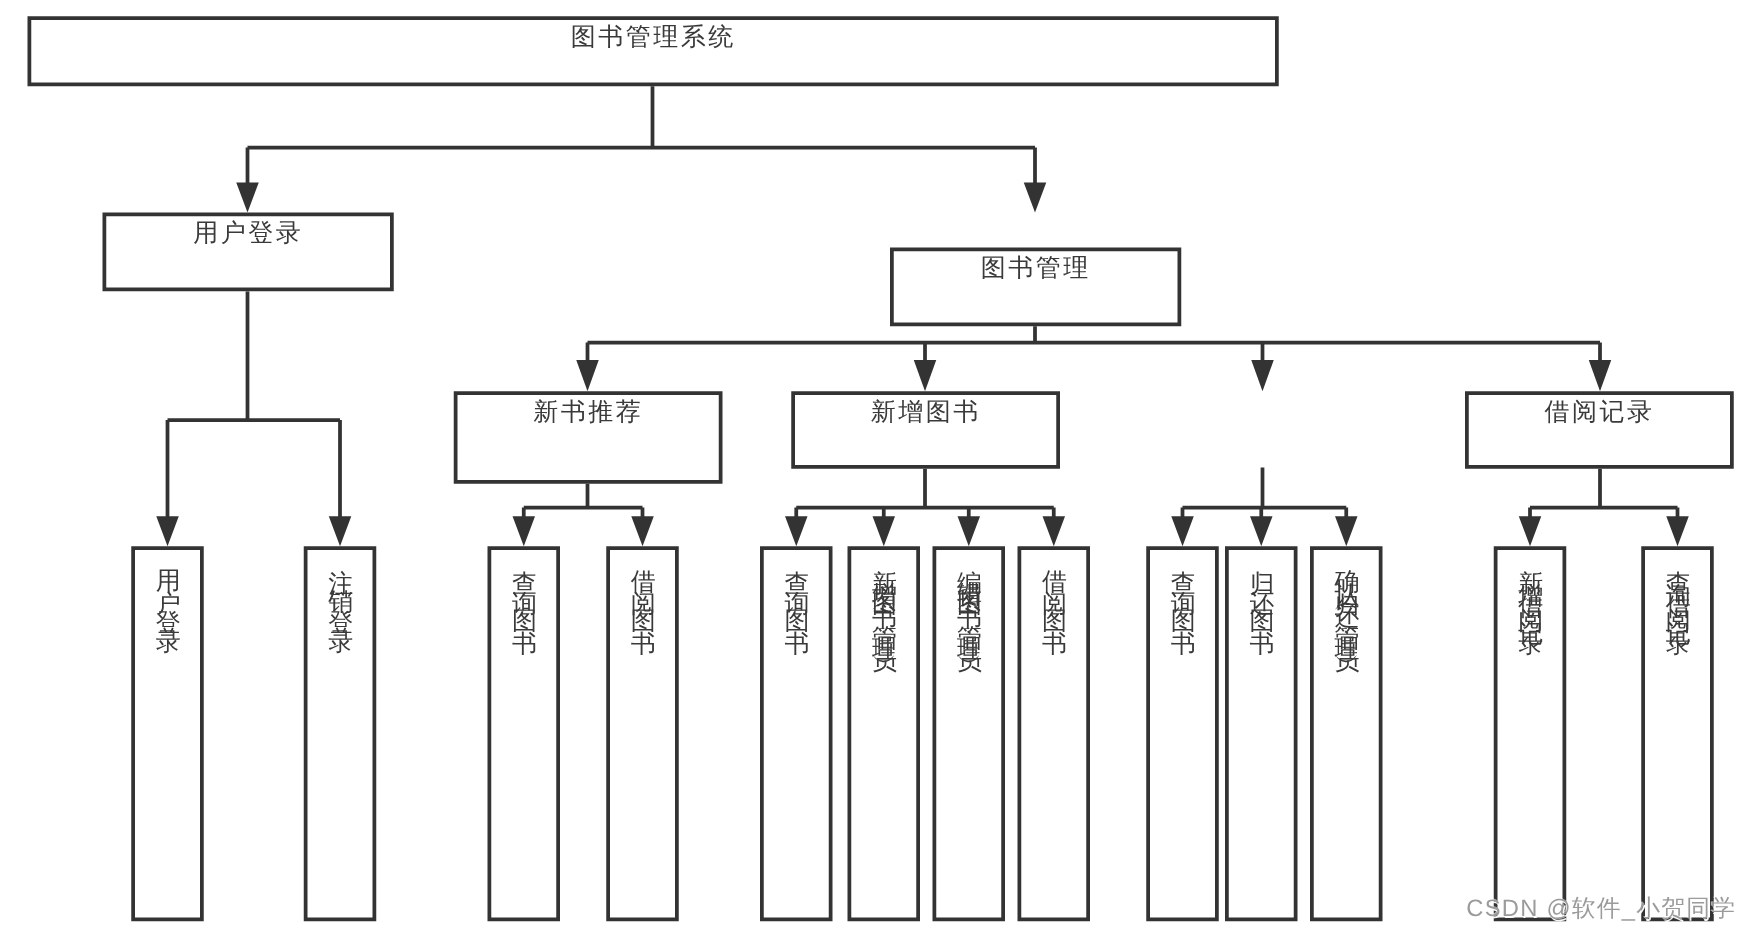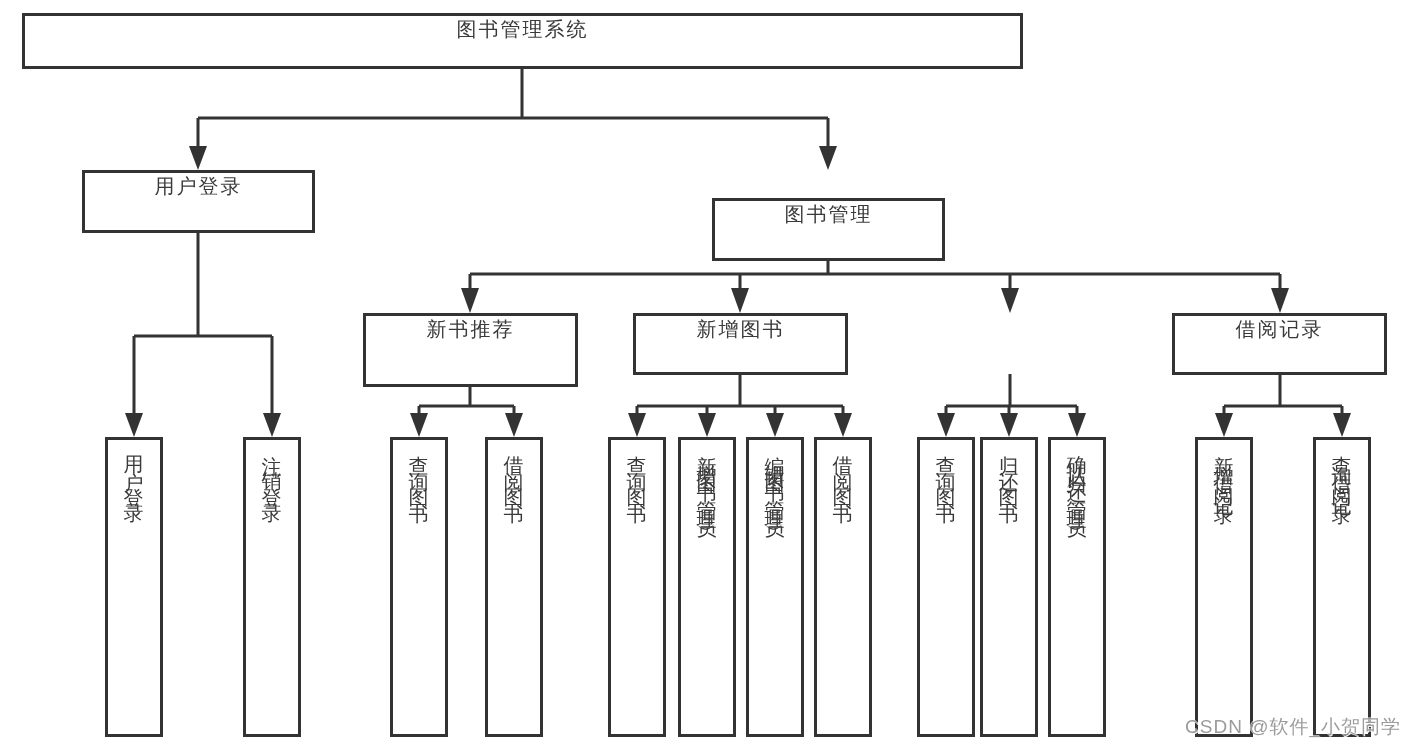--- a/index.html
+++ b/index.html
@@ -27,21 +27,21 @@
     font-size:20px;letter-spacing:2px;color:var(--text);
     z-index:1;
   }
   .leaf span{
     writing-mode:vertical-rl;text-orientation:mixed;
     line-height:1;letter-spacing:16px;font-size:20px;
   }
   .leaf span.ls-mid{letter-spacing:10px;}
   .leaf span.ls-tight{letter-spacing:9px;}
   .watermark{
-    position:absolute;right:4px;bottom:7px;z-index:2;
+    position:absolute;right:16px;bottom:7px;z-index:2;
     font-size:19px;color:var(--wm);letter-spacing:1px;
     text-shadow:1px 1px 0 rgba(255,255,255,.95), -1px -1px 0 rgba(255,255,255,.6);
   }
 </style>
 </head>
 <body>
 
 <div class="canvas">
 
   <svg class="connectors" viewBox="0 0 1405 747" aria-hidden="true">

